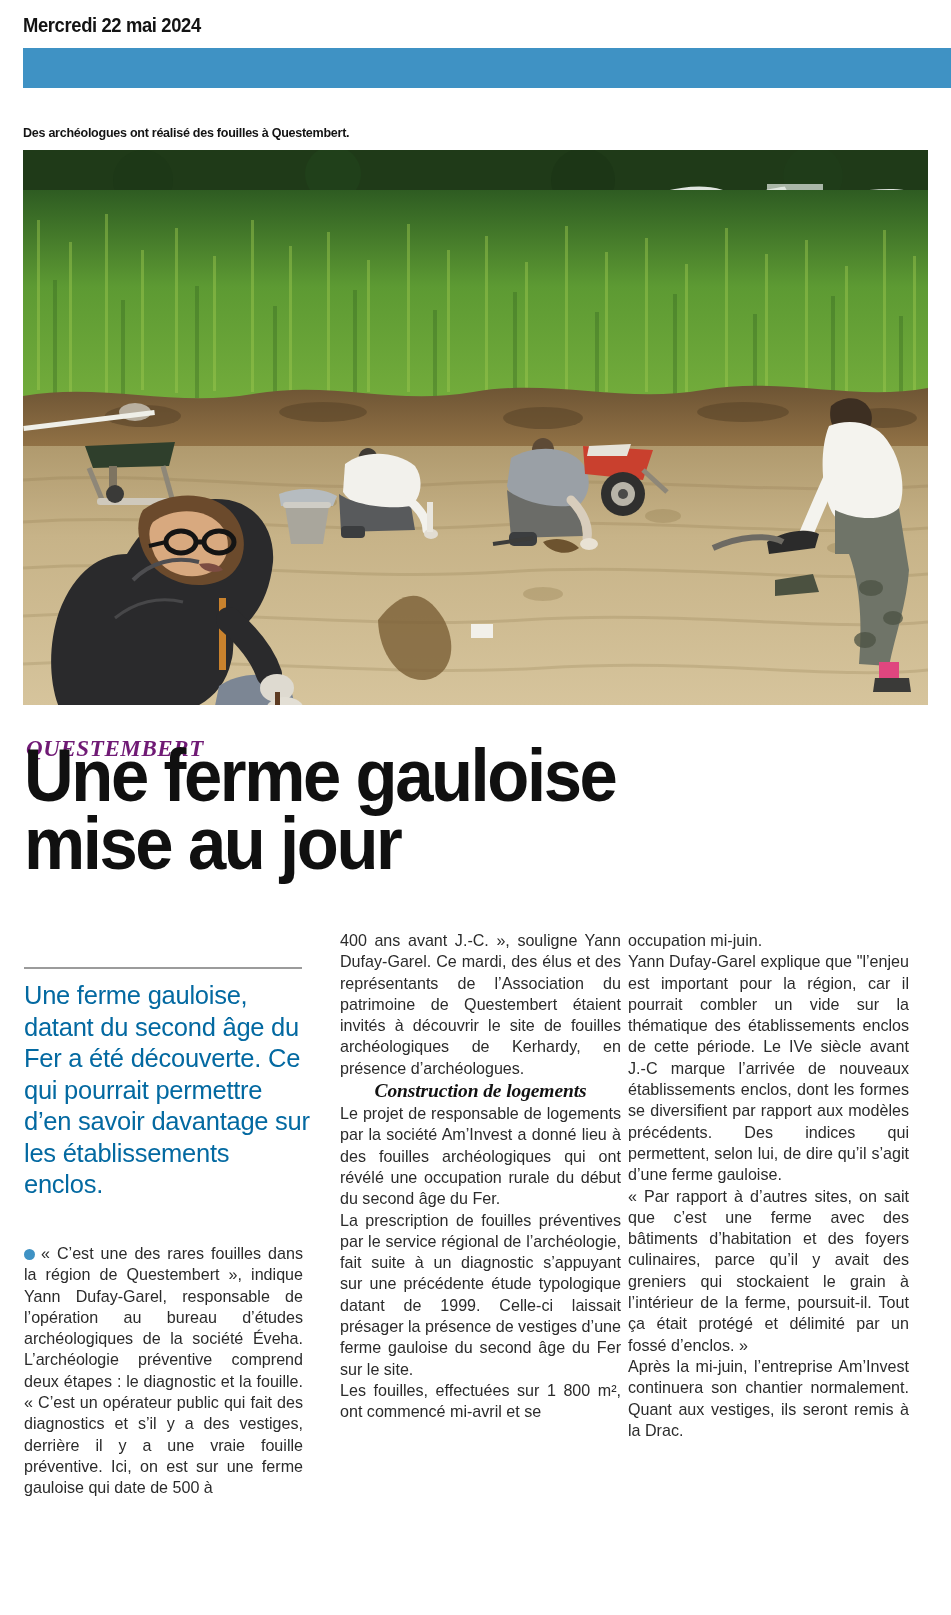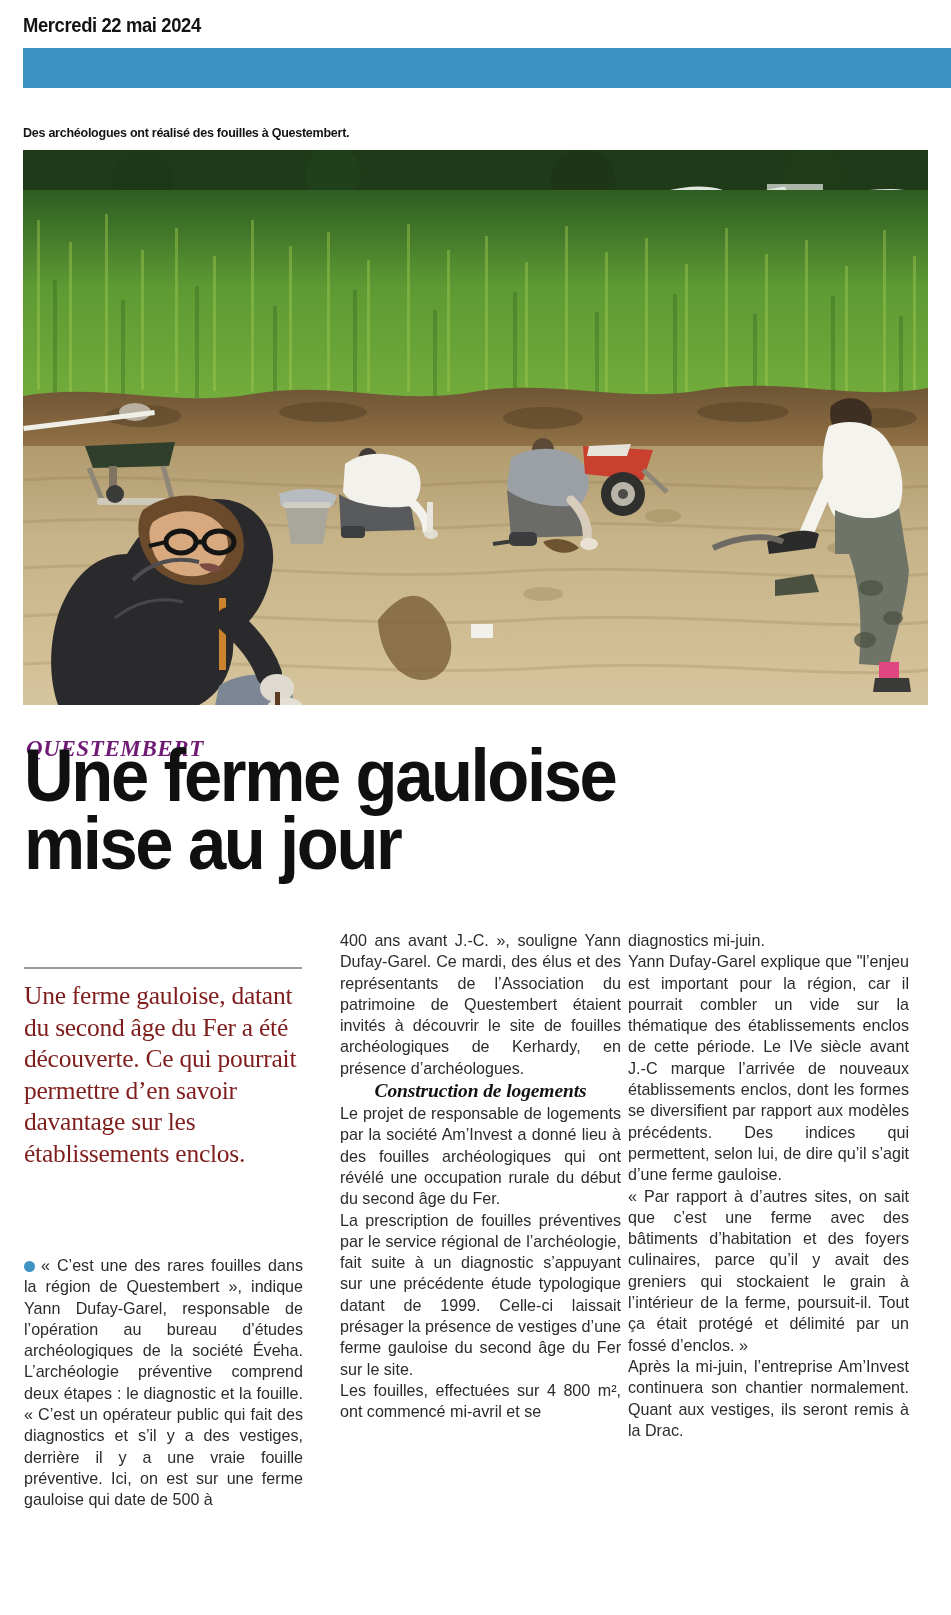--- a/index.html
+++ b/index.html
@@ -120,35 +120,35 @@
     font-family: "Liberation Sans", sans-serif;
     font-size: 16.1px;
     line-height: 21.3px;
     color: #2b2b2b;
     text-align: justify;
     -webkit-hyphens: none;
     hyphens: none;
   }
   .col p { margin: 0; }
 
-  .col-1 { left: 24px; width: 279px; margin-top: 12px; }
+  .col-1 { left: 24px; width: 279px; }
   .col-2 { left: 340px; width: 281px; }
   .col-3 { left: 628px; width: 281px; }
 
   
   .lead {
     position: absolute;
     left: 24px;
     top: 980px;
     width: 290px;
-    font-family: Liberation Serif, serif;
+    font-family: Liberation Sans, sans-serif;
     font-size: 25.5px;
     line-height: 31.5px;
     letter-spacing: -0.25px;
-    color: #7f1d1d;
+    color: #0369a1;
     text-align: left;
   }
 
   .body-1 { top: 1243px; }
 
   .bullet {
     display: inline-block;
     width: 11px;
     height: 11px;
     border-radius: 50%;
@@ -424,23 +424,23 @@
 
   <div class="col col-1 body-1">
     <p class="tight"><span class="bullet"></span><span>« C’est une des rares fouilles dans la région de Questembert », indique Yann Dufay-Garel, responsable de l’opération au bureau d’études archéologiques de la société Éveha. L’archéologie préventive comprend deux étapes : le diagnostic et la fouille. « C’est un opérateur public qui fait des diagnostics et s’il y a des vestiges, derrière il y a une vraie fouille préventive. Ici, on est sur une ferme gauloise qui date de 500 à</span></p>
   </div>
 
   <div class="col col-2">
     <p class="tight">400 ans avant J.-C. », souligne Yann Dufay-Garel. Ce mardi, des élus et des représentants de l’Association du patrimoine de Questembert étaient invités à découvrir le site de fouilles archéologiques de Kerhardy, en présence d’archéologues.</p>
     <p class="subhead">Construction de logements</p>
     <p class="tight">Le projet de responsable de logements par la société Am’Invest a donné lieu à des fouilles archéologiques qui ont révélé une occupation rurale du début du second âge du Fer.</p>
     <p class="tight">La prescription de fouilles préventives par le service régional de l’archéologie, fait suite à un diagnostic s’appuyant sur une précédente étude typologique datant de 1999. Celle-ci laissait présager la présence de vestiges d’une ferme gauloise du second âge du Fer sur le site.</p>
-    <p class="tight">Les fouilles, effectuées sur 4 800 m², ont commencé mi-avril et se</p>
+    <p class="tight">Les fouilles, effectuées sur 1 800 m², ont commencé mi-avril et se</p>
   </div>
 
   <div class="col col-3">
-    <p class="tight">diagnostics mi-juin.</p>
+    <p class="tight">occupation mi-juin.</p>
     <p class="tight">Yann Dufay-Garel explique que "l’enjeu est important pour la région, car il pourrait combler un vide sur la thématique des établissements enclos de cette période. Le IVe siècle avant J.-C marque l’arrivée de nouveaux établissements enclos, dont les formes se diversifient par rapport aux modèles précédents. Des indices qui permettent, selon lui, de dire qu’il s’agit d’une ferme gauloise.</p>
     <p class="tight">« Par rapport à d’autres sites, on sait que c’est une ferme avec des bâtiments d’habitation et des foyers culinaires, parce qu’il y avait des greniers qui stockaient le grain à l’intérieur de la ferme, poursuit-il. Tout ça était protégé et délimité par un fossé d’enclos. »</p>
     <p class="tight">Après la mi-juin, l’entreprise Am’Invest continuera son chantier normalement. Quant aux vestiges, ils seront remis à la Drac.</p>
   </div>
 
 </div>
 
 </body></html>

